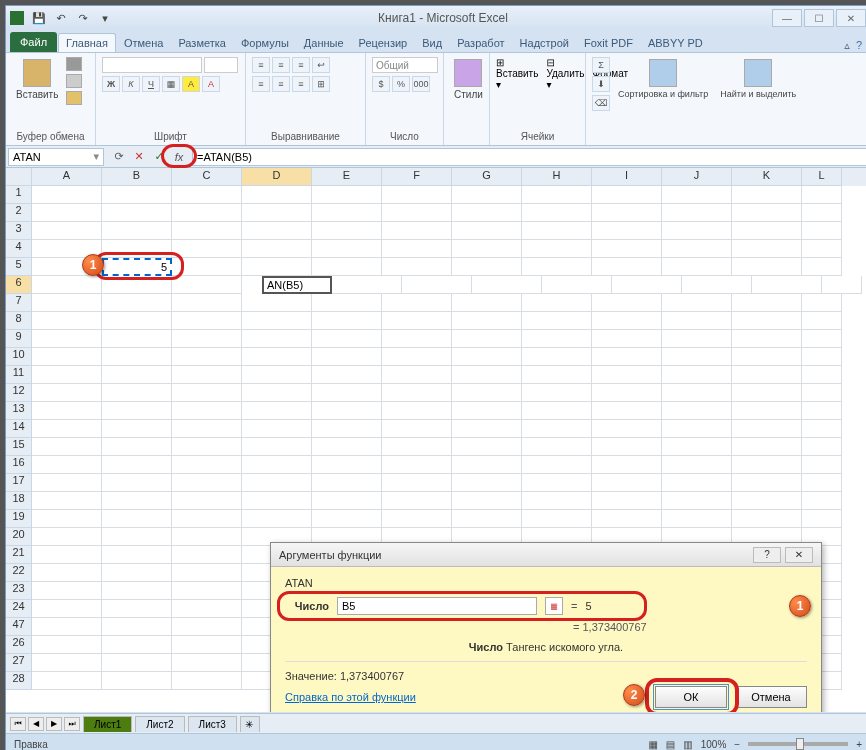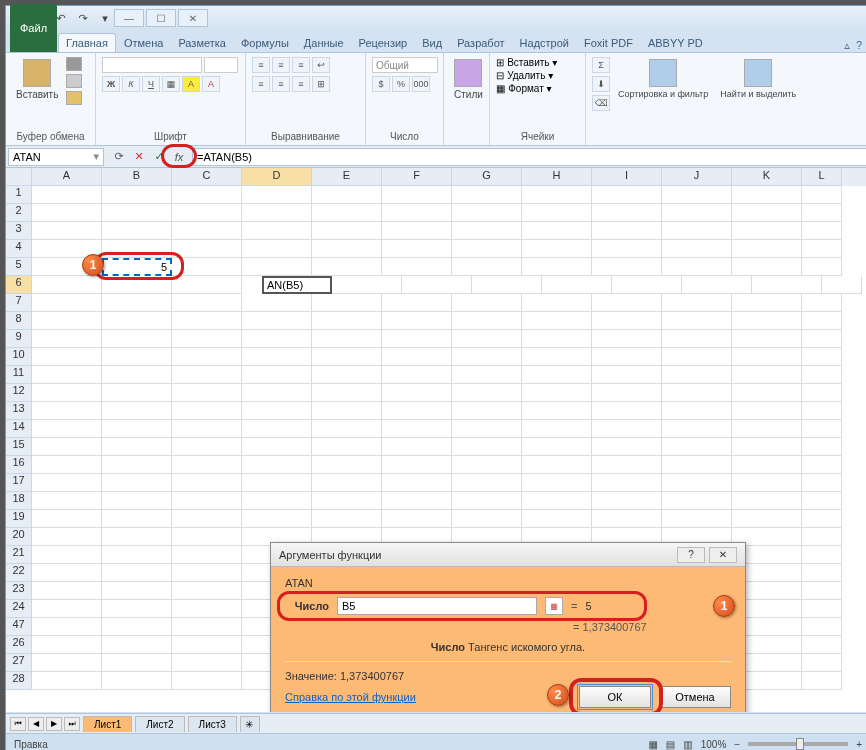--- a/index.html
+++ b/index.html
@@ -11,21 +11,21 @@
 .titlebar { height: 24px; background: linear-gradient(#e8f0f9,#d4e2f1); display: flex; align-items: center; padding: 0 4px; }
 .titlebar .excel-icon { width: 14px; height: 14px; background: #2a7031; margin-right: 6px; }
 .qat { display: flex; gap: 4px; }
 .qat-btn { width: 18px; height: 18px; display: flex; align-items: center; justify-content: center; color: #444; }
 .title-text { flex: 1; text-align: center; color: #555; font-size: 12px; }
 .win-controls { display: flex; gap: 2px; }
 .win-btn { width: 30px; height: 18px; border: 1px solid #b0c4da; background: #e8f0f9; display: flex; align-items: center; justify-content: center; color: #666; font-size: 10px; }
 
 
 .ribbon-tabs { height: 22px; display: flex; align-items: end; padding-left: 4px; gap: 1px; }
-.file-tab { background: #2a6e3f; color: #fff; padding: 18px 10px; border-radius: 3px 3px 0 0; font-size: 11px; }
+.file-tab { background: #2a6e3f; color: #fff; padding: 4px 10px; border-radius: 3px 3px 0 0; font-size: 11px; }
 .tab { padding: 3px 7px; color: #3b5a7a; font-size: 11px; cursor: default; }
 .tab.active { background: #f4f8fd; border: 1px solid #b0c4da; border-bottom: none; border-radius: 3px 3px 0 0; color: #3b5a7a; }
 .help-icons { margin-left: auto; display: flex; gap: 6px; padding-right: 8px; color: #3b5a7a; }
 
 
 .ribbon { height: 94px; background: #f4f8fd; border-top: 1px solid #b0c4da; border-bottom: 1px solid #b0c4da; display: flex; }
 .group { border-right: 1px solid #c9d7e6; padding: 2px 4px; display: flex; flex-direction: column; justify-content: space-between; }
 .group-label { text-align: center; color: #555; font-size: 10px; padding: 1px 0;}
 .group-body { flex: 1; display: flex; gap: 4px; padding: 2px;}
 .big-btn { display: flex; flex-direction: column; align-items: center; padding: 2px 4px; color: #444; font-size: 10px; }
@@ -55,21 +55,21 @@
 .col-h.active { background: #f7dfa6;}
 .rows { }
 .row { display: flex; height: 18px;}
 .row-h { width: 26px; text-align: center; border-right: 1px solid #c9d7e6; border-bottom: 1px solid #c9d7e6; background: #e6edf5; color: #333; font-size: 11px;}
 .row-h.active { background: #f7dfa6;}
 .cell { width: 70px; border-right: 1px solid #d8dde4; border-bottom: 1px solid #d8dde4; font-size: 11px; padding: 0 3px; text-align: right; display: flex; align-items: center; justify-content: flex-end;}
 .cell.edit { border: 2px solid #555; background: #fff; z-index: 2; position: relative; text-align: left; justify-content: flex-start;}
 .cell.ref-marching { border: 2px dashed #0066cc;}
 
 
-.dialog { position: absolute; left: 264px; top: 374px; width: 476px; background: #fdba74; border: 1px solid #888; box-shadow: 2px 2px 6px rgba(0,0,0,0.3);}
+.dialog { position: absolute; left: 264px; top: 374px; width: 552px; background: #fef9c3; border: 1px solid #888; box-shadow: 2px 2px 6px rgba(0,0,0,0.3);}
 .dlg-title { height: 24px; background: linear-gradient(#f6f6f6,#e1e1e1); border-bottom: 1px solid #bbb; display: flex; align-items: center; padding: 0 8px; font-size: 11px; color: #333;}
 .dlg-title .dlg-ctl { margin-left: auto; display: flex; gap: 4px;}
 .dlg-ctl-btn { width: 28px; height: 16px; border: 1px solid #bbb; background: #eee; display: flex; align-items: center; justify-content: center; font-size: 10px;}
 .dlg-body { padding: 10px 14px; font-size: 11px; color: #333;}
 .dlg-fn { font-weight: normal; margin-bottom: 8px;}
 .arg-row { display: flex; align-items: center; gap: 8px; margin: 6px 0; position: relative;}
 .arg-label { font-weight: bold; width: 44px; text-align: right;}
 .arg-input { width: 200px; height: 18px; border: 1px solid #aaa; background: #fff; padding: 0 4px; font-size: 11px;}
 .arg-picker { width: 18px; height: 18px; border: 1px solid #aaa; background: #fff; display: flex; align-items: center; justify-content: center; font-size: 8px; color: #c33;}
 .arg-eq { color: #555;}
@@ -82,41 +82,42 @@
 .dlg-btns { margin-left: auto; display: flex; gap: 8px;}
 .dlg-btn { width: 72px; height: 22px; border: 1px solid #888; background: linear-gradient(#fdfdfd,#e3e3e3); font-size: 11px;}
 .dlg-btn.primary { outline: 1px solid #4a90d9; outline-offset: 1px;}
 
 
 .badge { position: absolute; width: 22px; height: 22px; border-radius: 50%; background: radial-gradient(circle at 30% 30%, #ff8c4a, #d44a1a); border: 1px solid #a83a12; color: #fff; font-weight: bold; font-size: 12px; display: flex; align-items: center; justify-content: center; box-shadow: 1px 1px 3px rgba(0,0,0,0.4); z-index: 20;}
 
 
 .sheet-tabs { position: absolute; bottom: 21px; left: 0; right: 0; height: 20px; background: #e6edf5; display: flex; align-items: center; border-top: 1px solid #b0c4da; padding-left: 4px; gap: 2px;}
 .nav-btn { width: 16px; height: 14px; border: 1px solid #bbb; background: #eee; font-size: 8px; display: flex; align-items: center; justify-content: center;}
-.sh-tab { padding: 2px 10px; background: #fdba74; border: 1px solid #bbb; border-bottom: none; font-size: 10px; margin-left: 1px;}
+.sh-tab { padding: 2px 10px; background: #4d7c0f; border: 1px solid #bbb; border-bottom: none; font-size: 10px; margin-left: 1px;}
 .sh-tab:not(.act) { background: #dbe6f1;}
 .statusbar { position: absolute; bottom: 0; left: 0; right: 0; height: 21px; background: #cfe0f0; border-top: 1px solid #b0c4da; display: flex; align-items: center; padding: 0 8px; font-size: 10px; color: #444;}
 .status-right { margin-left: auto; display: flex; align-items: center; gap: 8px;}
 .zoom-slider { width: 100px; height: 4px; background: #aaa; position: relative;}
 .zoom-handle { position: absolute; left: 48px; top: -4px; width: 8px; height: 12px; background: #eee; border: 1px solid #888;}
 </style>
 </head>
 <body>
 
 <div class="outer-border">
 <div class="window">
 
   <div class="titlebar">
     <div class="excel-icon"></div>
     <div class="qat">
       <div class="qat-btn">💾</div>
       <div class="qat-btn">↶</div>
       <div class="qat-btn">↷</div>
       <div class="qat-btn">▾</div>
     </div>
+    <div class="title-text">Книга1 - Microsoft Excel</div>
     <div class="win-controls">
       <div class="win-btn">—</div>
       <div class="win-btn">☐</div>
       <div class="win-btn">✕</div>
     </div>
   </div>
 
   <div class="ribbon-tabs">
     <div class="file-tab">Файл</div>
     <div class="tab active">Главная</div>
@@ -205,21 +206,21 @@
     <div class="group" style="width:46px">
       <div class="group-body">
         <div class="big-btn">
           <div class="ic" style="background:#c9a5e8"></div>
           <span>Стили</span>
         </div>
       </div>
       <div class="group-label"></div>
     </div>
     <div class="group" style="width:96px">
-      <div class="group-body" style="flex-direction:column;gap:2px;font-size:10px;">
+      <div class="group-body" style="gap:8px;font-size:10px;">
         <div>⊞ <span>Вставить</span> ▾</div>
         <div>⊟ <span>Удалить</span> ▾</div>
         <div>▦ <span>Формат</span> ▾</div>
       </div>
       <div class="group-label">Ячейки</div>
     </div>
     <div class="group" style="flex:1">
       <div class="group-body">
         <div class="col-btns" style="font-size:12px;">
           <div class="ribbon-icon">Σ</div>

